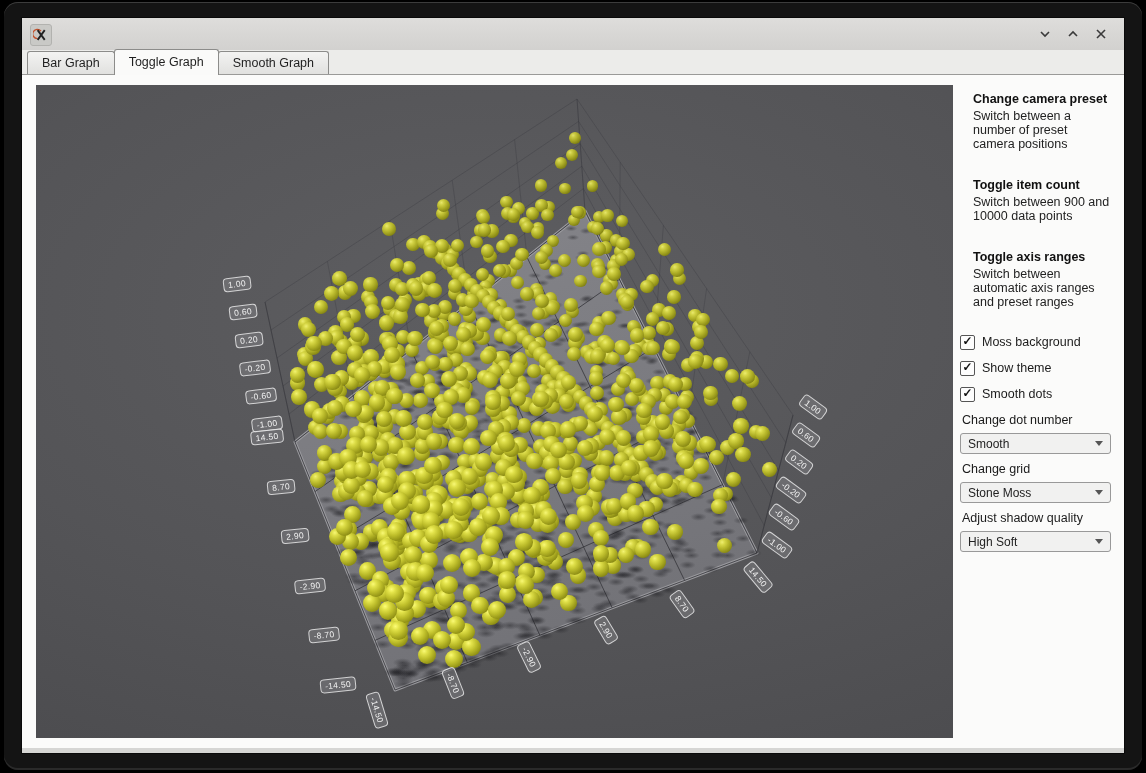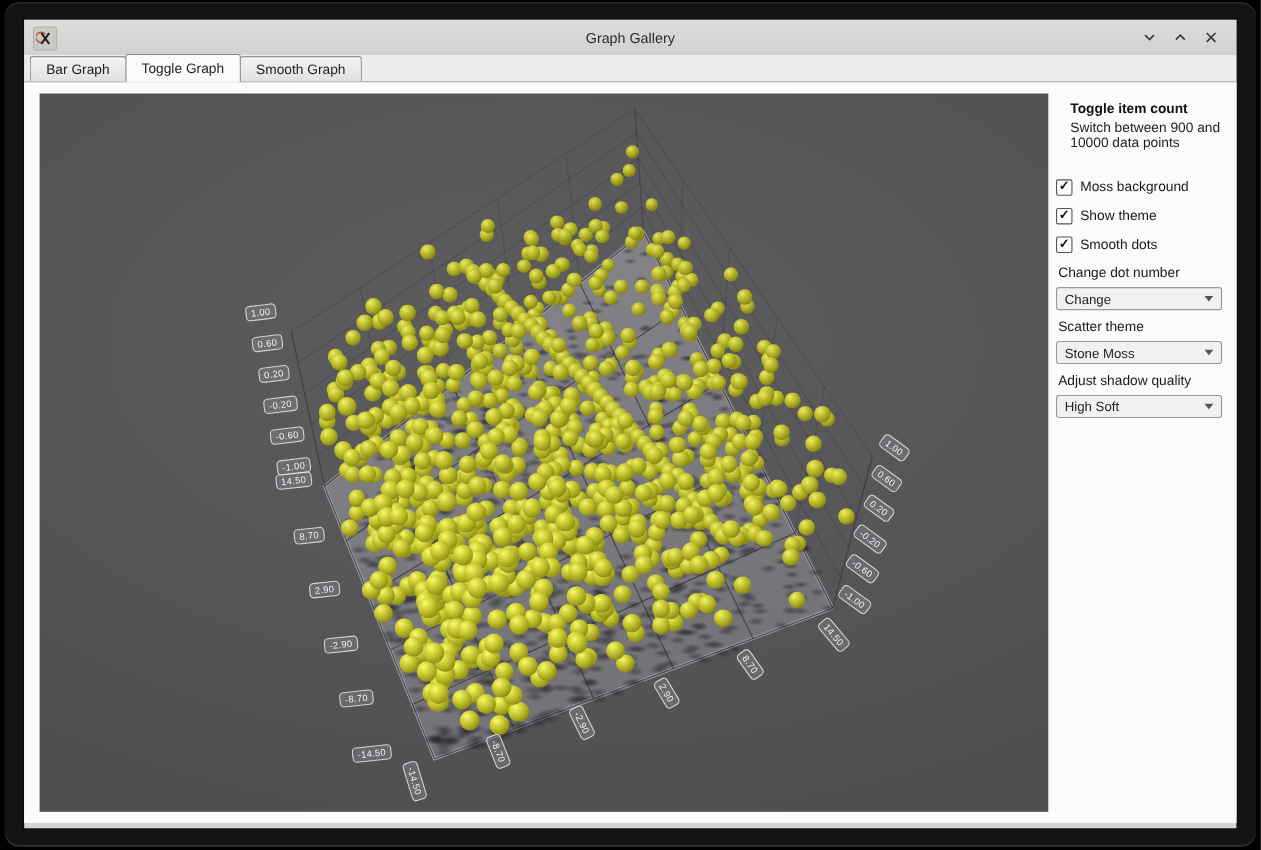--- a/index.html
+++ b/index.html
@@ -61,21 +61,20 @@
 <div class="frame"></div>
 <div class="window">
 
   <div class="titlebar">
     <span class="app-icon">
       <svg width="16" height="16" viewBox="0 0 18 18">
         <path d="M5 13 A5.2 5.2 0 1 1 9 4.6" stroke="#c2502a" fill="none" stroke-width="1.5"></path>
         <path d="M5.2 3.5 L13.2 14.5 M13.2 3.5 L5.2 14.5" stroke="#222" stroke-width="2.1"></path>
       </svg>
     </span>
-    <div class="title">Graph Gallery</div>
     <div class="winbtns">
       <button class="winbtn" title="minimize">
         <svg width="16" height="16" viewBox="0 0 16 16">
             <polyline points="4,6 8,10 12,6"></polyline>
           </svg>
       </button>
       <button class="winbtn" title="maximize">
         <svg width="16" height="16" viewBox="0 0 16 16">
             <polyline points="4,10 8,6 12,10"></polyline>
           </svg>
@@ -1970,23 +1969,35 @@
           <div class="ticklab" style="left: 341px; top: 625px; transform: translate(-50%, -50%) rotate(73deg);">-14.50</div>
           <div class="ticklab" style="left: 417.2px; top: 598.4px; transform: translate(-50%, -50%) rotate(68.4deg);">-8.70</div>
           <div class="ticklab" style="left: 493.4px; top: 571.8px; transform: translate(-50%, -50%) rotate(63.8deg);">-2.90</div>
           <div class="ticklab" style="left: 569.6px; top: 545.2px; transform: translate(-50%, -50%) rotate(59.2deg);">2.90</div>
           <div class="ticklab" style="left: 645.8px; top: 518.6px; transform: translate(-50%, -50%) rotate(54.6deg);">8.70</div>
           <div class="ticklab" style="left: 722px; top: 492px; transform: translate(-50%, -50%) rotate(50deg);">14.50</div>
         </div>
 
       <div class="panel">
         <div class="sec">
+          <h4>Change camera preset</h4>
+          <p>Switch between a
+number of preset
+camera positions</p>
+        </div>
+        <div class="sec">
           <h4>Toggle item count</h4>
           <p>Switch between 900 and
 10000 data points</p>
+        </div>
+        <div class="sec">
+          <h4>Toggle axis ranges</h4>
+          <p>Switch between
+automatic axis ranges
+and preset ranges</p>
         </div>
 
         <label class="chk">
           <span class="box">
               <span class="mark">✓</span>
             </span>
           <span class="lbl">Moss background</span>
         </label>
         <label class="chk">
           <span class="box">
@@ -1996,25 +2007,25 @@
         </label>
         <label class="chk">
           <span class="box">
               <span class="mark">✓</span>
             </span>
           <span class="lbl">Smooth dots</span>
         </label>
 
         <div class="combo-label">Change dot number</div>
         <div class="combo">
-          <span class="combo-value">Change</span>
+          <span class="combo-value">Smooth</span>
           <span class="combo-arrow"></span>
         </div>
 
-        <div class="combo-label">Scatter theme</div>
+        <div class="combo-label">Change grid</div>
         <div class="combo">
           <span class="combo-value">Stone Moss</span>
           <span class="combo-arrow"></span>
         </div>
 
         <div class="combo-label">Adjust shadow quality</div>
         <div class="combo">
           <span class="combo-value">High Soft</span>
           <span class="combo-arrow"></span>
         </div>

